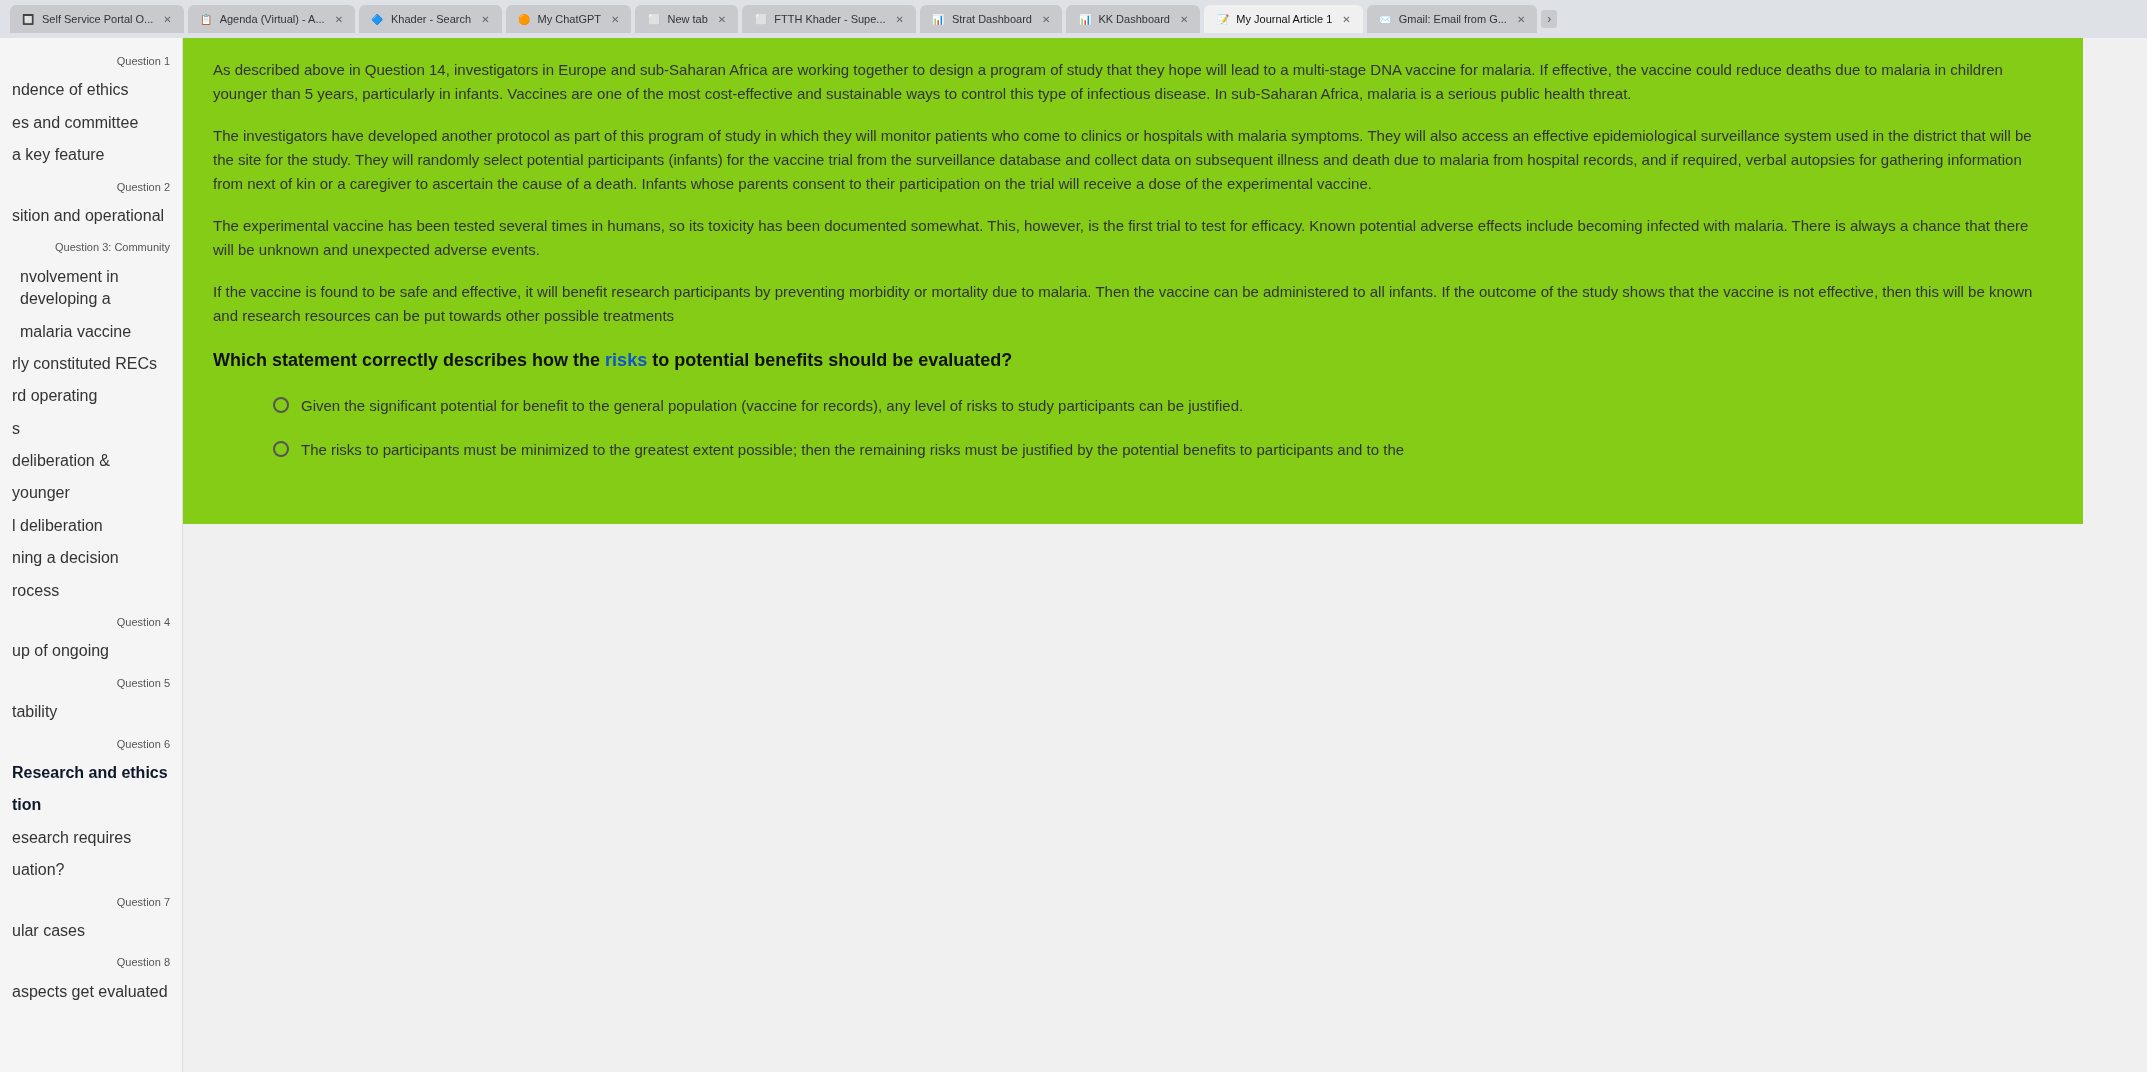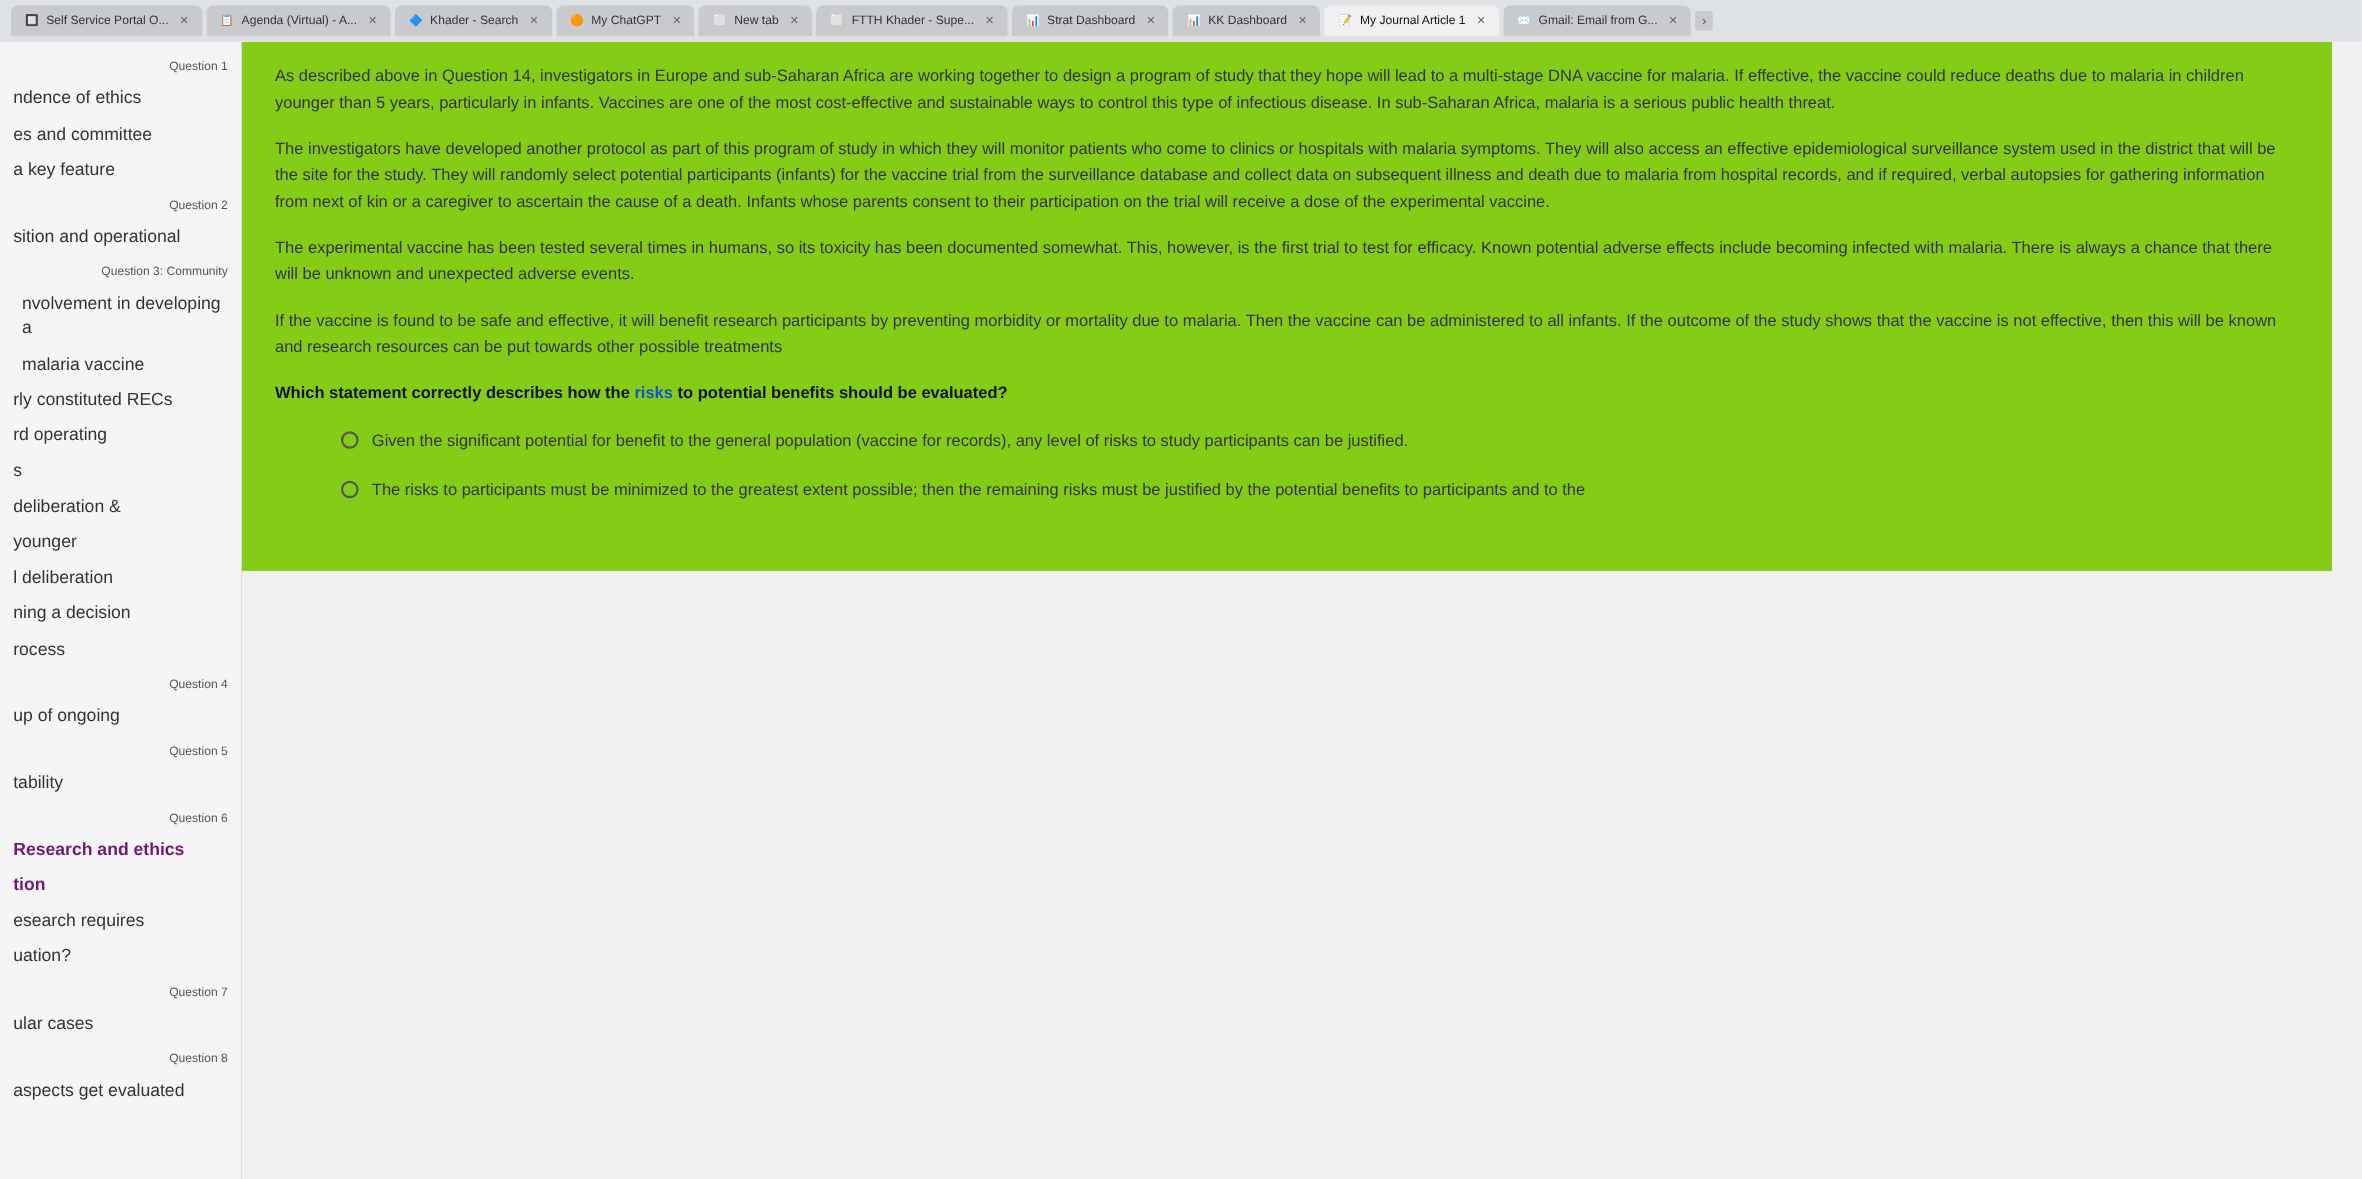--- a/index.html
+++ b/index.html
@@ -74,21 +74,21 @@
 
     
     .main-area {
       display: flex;
       flex: 1;
       overflow: hidden;
     }
 
     
     .sidebar {
-      width: 220px;
+      width: 183px;
       background: #f5f5f5;
       border-right: 1px solid #ddd;
       overflow-y: auto;
       flex-shrink: 0;
       padding: 8px 0;
     }
 
     .sidebar-item {
       padding: 5px 12px;
       font-size: 16px;
@@ -98,21 +98,21 @@
     }
 
     .sidebar-item.question-label {
       color: #555;
       font-size: 11px;
       padding-top: 8px;
       text-align: right;
     }
 
     .sidebar-item.active {
-      color: #701a75;
+      color: #0f172a;
       font-weight: bold;
     }
 
     .sidebar-item.indent {
       padding-left: 20px;
     }
 
     
     .content-area {
       flex: 1;
@@ -131,21 +131,21 @@
 
     .content-inner p {
       font-size: 15px;
       color: #333;
       line-height: 1.6;
       margin-bottom: 18px;
     }
 
     .content-inner p.question-text {
       font-weight: bold;
-      font-size: 15px;
+      font-size: 18px;
       color: #111;
       margin-top: 10px;
       margin-bottom: 20px;
     }
 
     .content-inner p.question-text a {
       color: #1155cc;
       text-decoration: none;
     }
 

